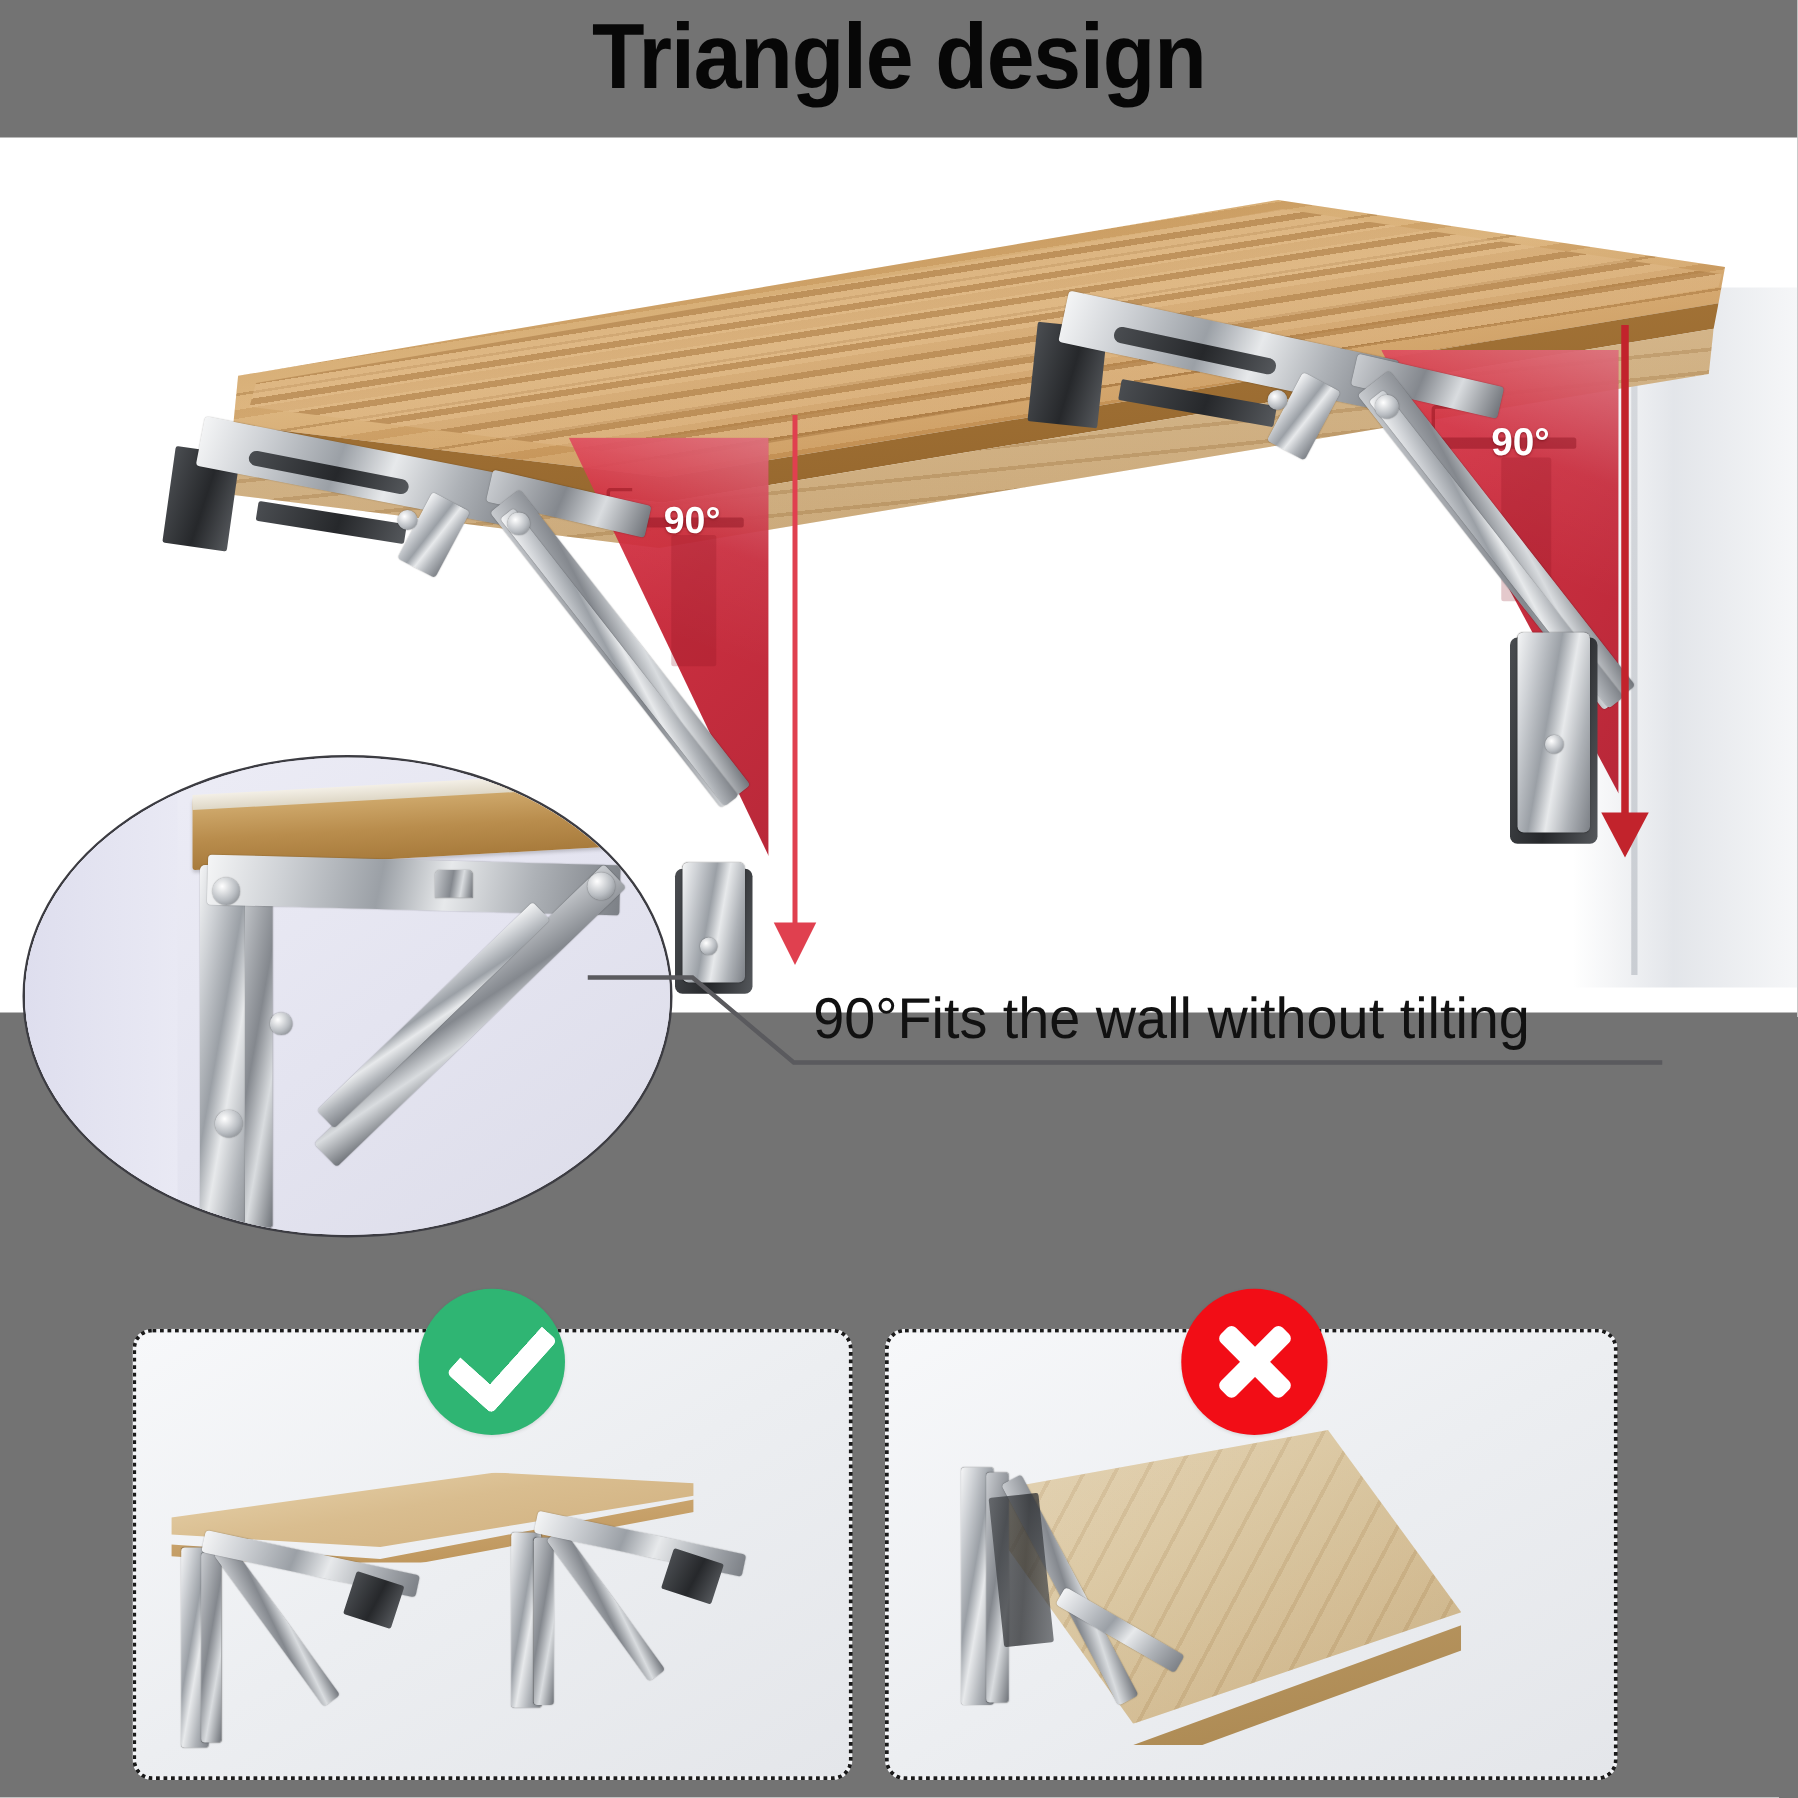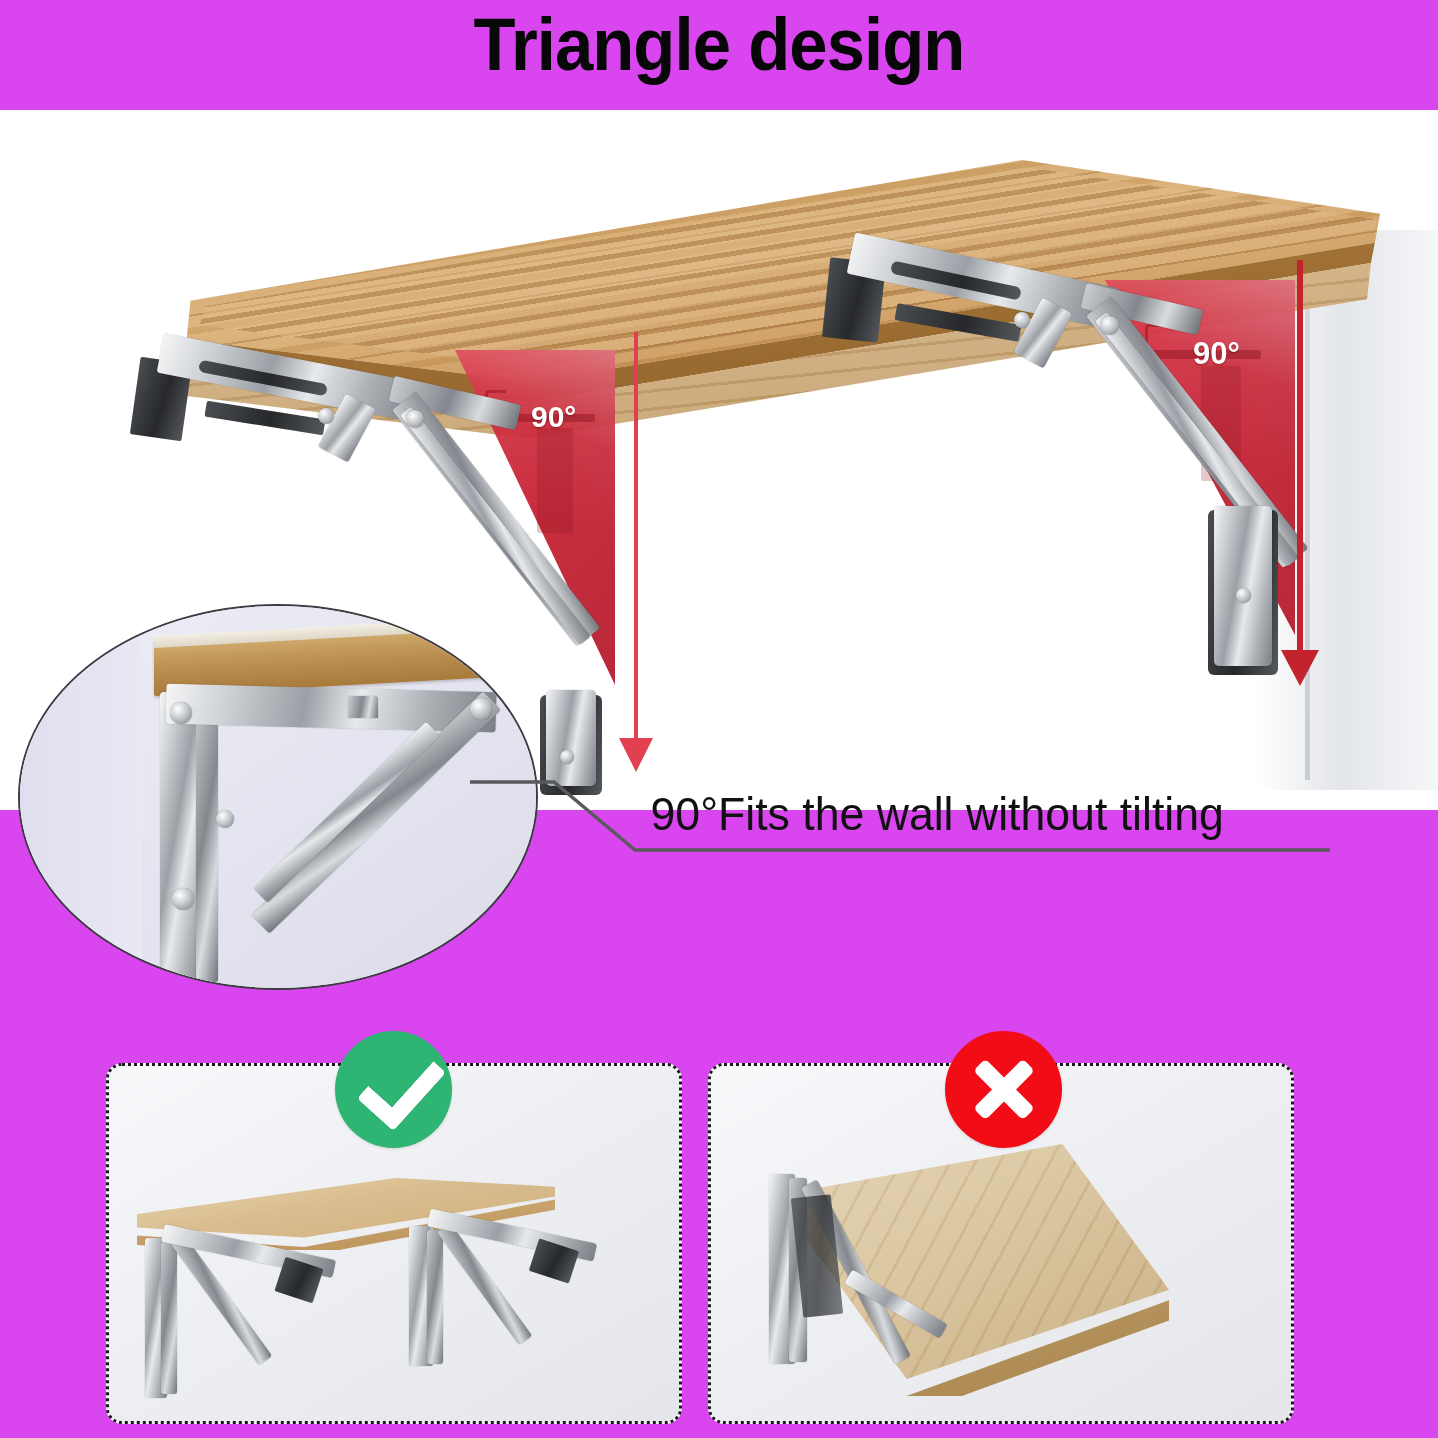--- a/index.html
+++ b/index.html
@@ -1,18 +1,18 @@
 <!DOCTYPE html>
 <html><head>
 <meta charset="utf-8">
 <style>
   html,body{margin:0;padding:0;background:#ffffff;}
   body{width:1438px;height:1438px;font-family:"Liberation Sans",sans-serif;
        -webkit-font-smoothing:antialiased;overflow:hidden;}
-  #page{position:relative;width:1438px;height:1438px;background:#d946ef;overflow:hidden;}
+  #page{position:relative;width:1438px;height:1438px;background:#737373;overflow:hidden;}
 
   
   .title{position:absolute;left:0;top:2px;width:1438px;text-align:center;
          font-size:74px;font-weight:700;color:#070707;letter-spacing:-1px;
          font-family:"Liberation Sans",sans-serif;transform:scaleX(.93);}
 
   
   .hero{position:absolute;left:0;top:110px;width:1438px;height:700px;background:#fff;}
 
   

